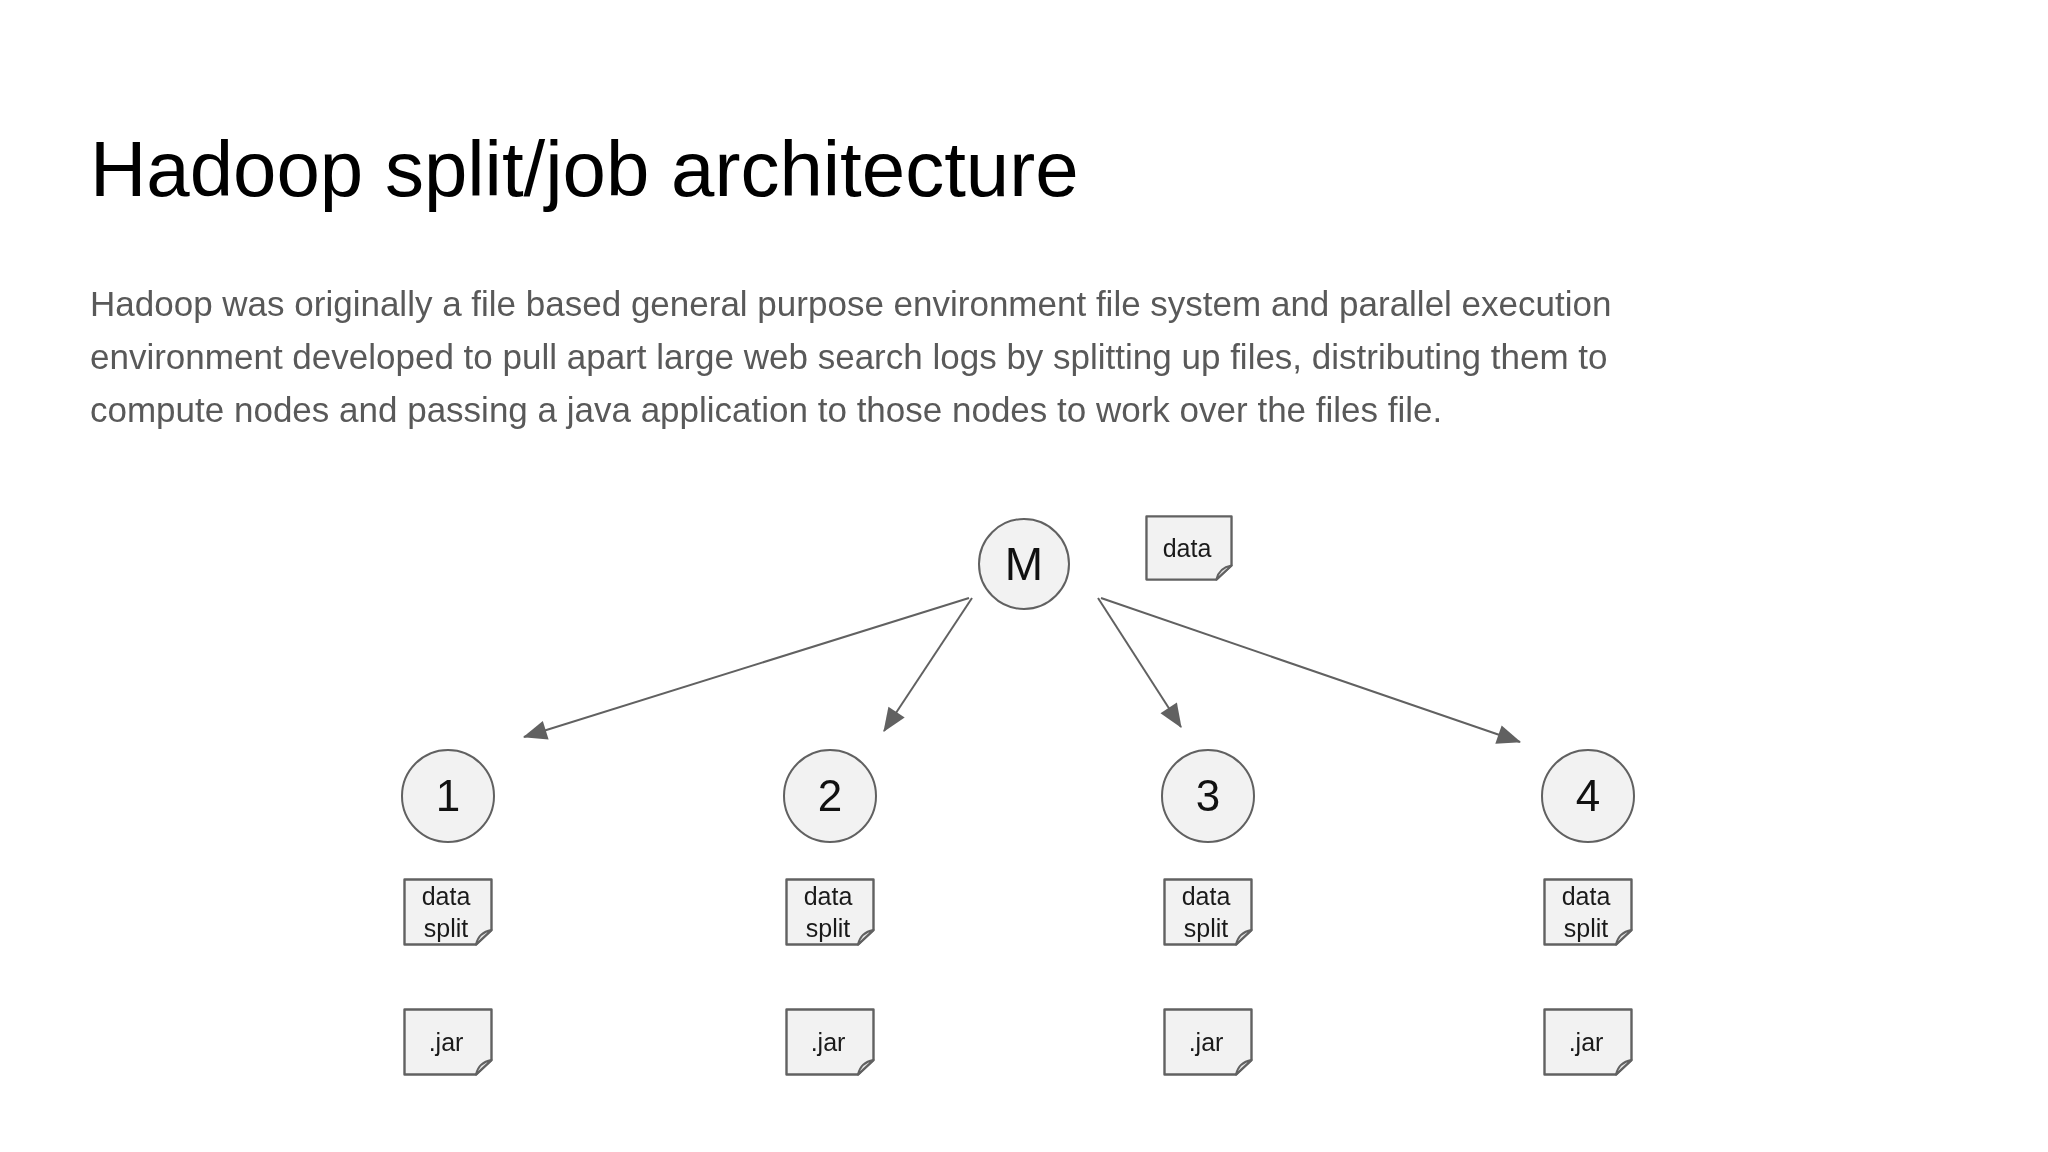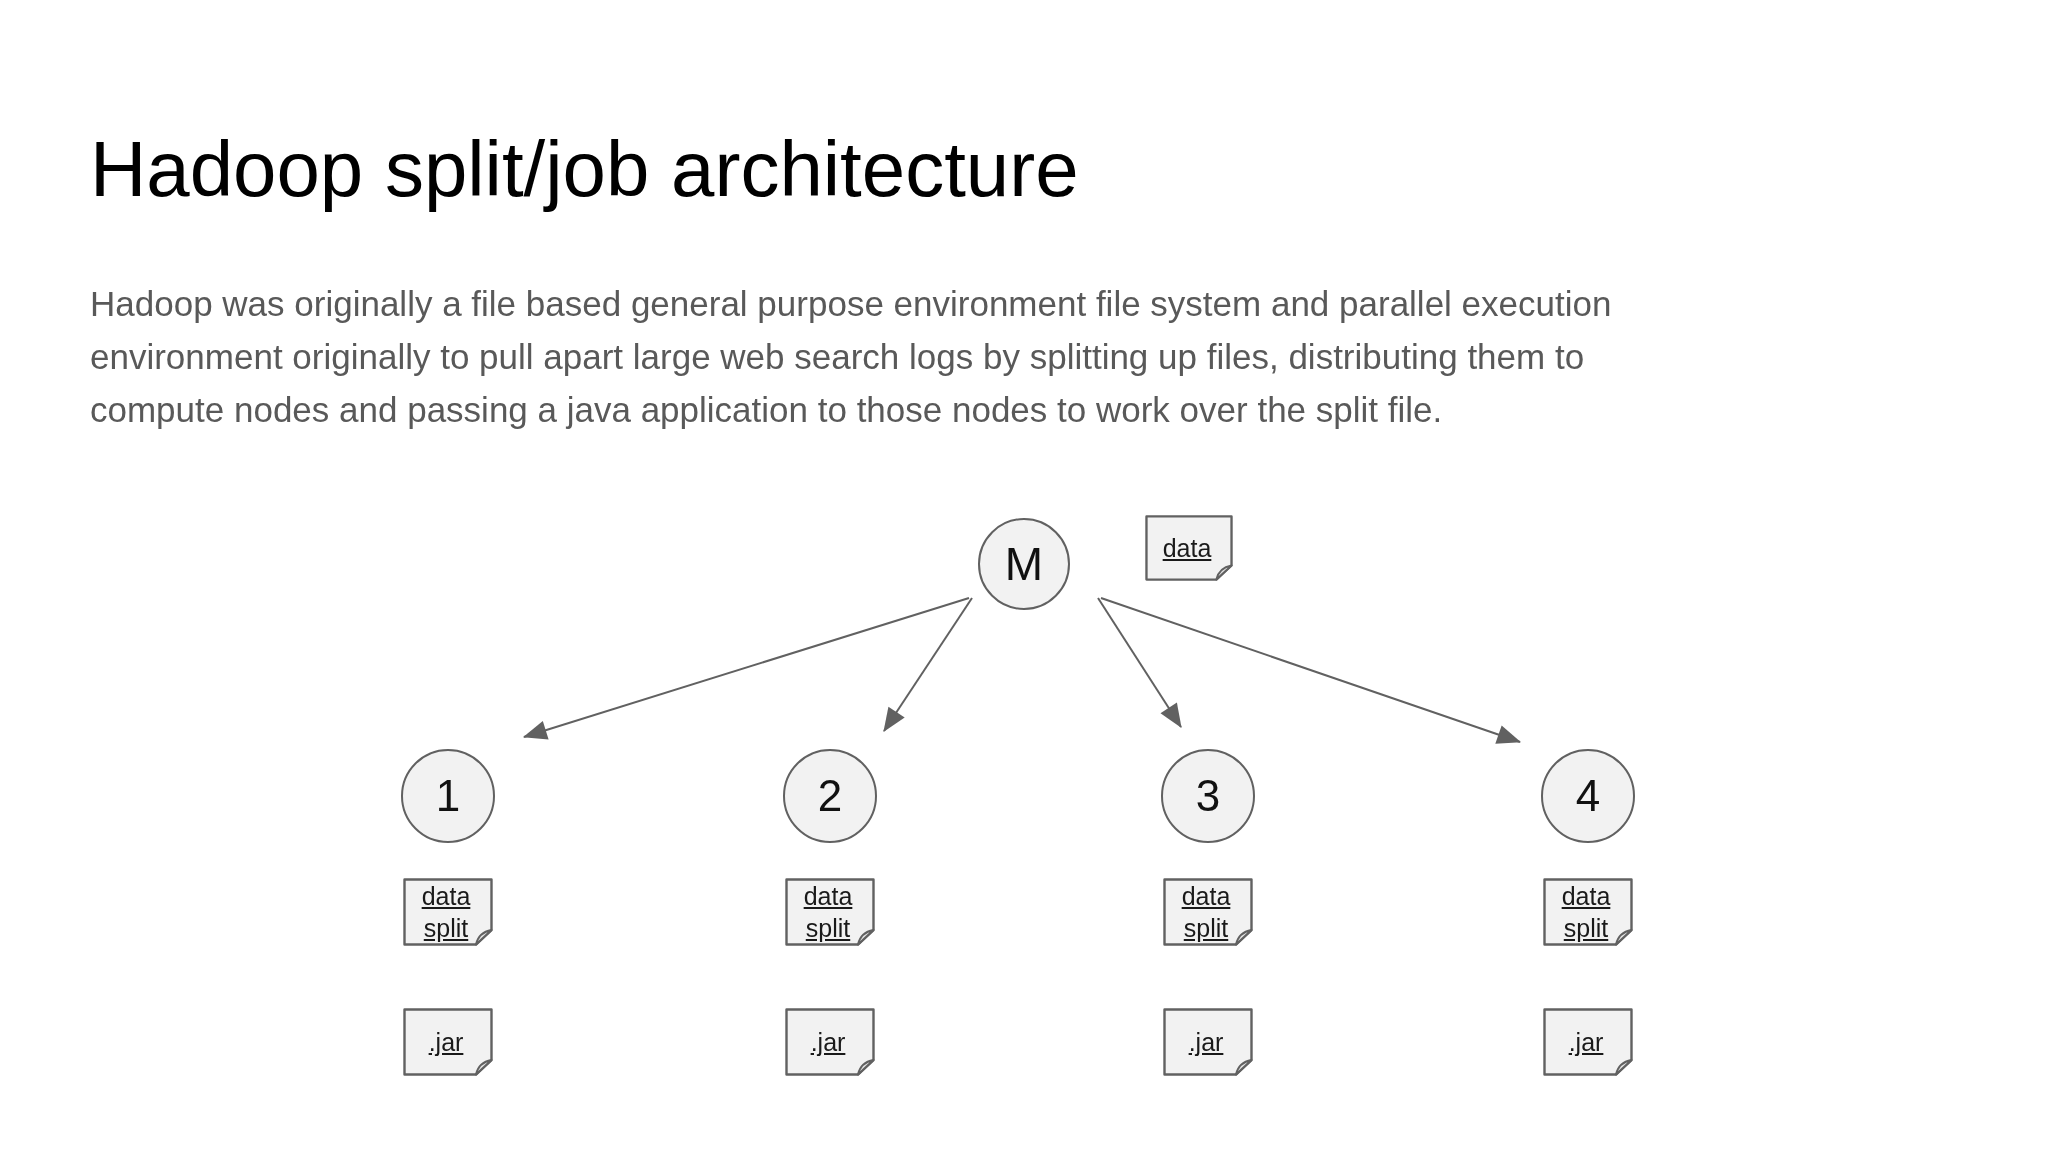--- a/index.html
+++ b/index.html
@@ -77,41 +77,40 @@
     position: absolute;
     left: 0; top: 0; right: 4px; bottom: 0;
     display: flex;
     flex-direction: column;
     align-items: center;
     justify-content: center;
     font-size: 25px;
     line-height: 32px;
     color: #1a1a1a;
     text-align: center;
-    text-decoration: underline;
   }
   .doc-master-data { left: 1145px; top: 515px; width: 88px; height: 66px; }
   .doc-split { top: 878px; }
   .doc-jar   { top: 980px; margin-top: 28px; }
   .col1 .doc { left: 403px; }
   .col2 .doc { left: 785px; }
   .col3 .doc { left: 1163px; }
   .col4 .doc { left: 1543px; }
 </style>
 </head>
 <body>
 
 <div class="slide">
 
   <div class="slide-title">Hadoop split/job architecture</div>
 
   <div class="body-text">
     <div class="body-line">Hadoop was originally a file based general purpose environment file system and parallel execution</div>
-    <div class="body-line">environment originally to pull apart large web search logs by splitting up files, distributing them to</div>
-    <div class="body-line">compute nodes and passing a java application to those nodes to work over the split file.</div>
+    <div class="body-line">environment developed to pull apart large web search logs by splitting up files, distributing them to</div>
+    <div class="body-line">compute nodes and passing a java application to those nodes to work over the files file.</div>
   </div>
 
   <svg class="arrow-layer" viewBox="0 0 2048 1152" xmlns="http://www.w3.org/2000/svg">
     <defs>
       <marker id="arrowhead" viewBox="0 0 12 10" refX="11" refY="5" markerWidth="13" markerHeight="11" orient="auto-start-reverse">
         <path d="M0.5,0.5 L11.5,5 L0.5,9.5 Z" fill="#616161"></path>
       </marker>
     </defs>
     <line x1="969" y1="598" x2="524" y2="737" stroke="#616161" stroke-width="2" marker-end="url(#arrowhead)"></line>
     <line x1="972" y1="598" x2="884" y2="731" stroke="#616161" stroke-width="2" marker-end="url(#arrowhead)"></line>

